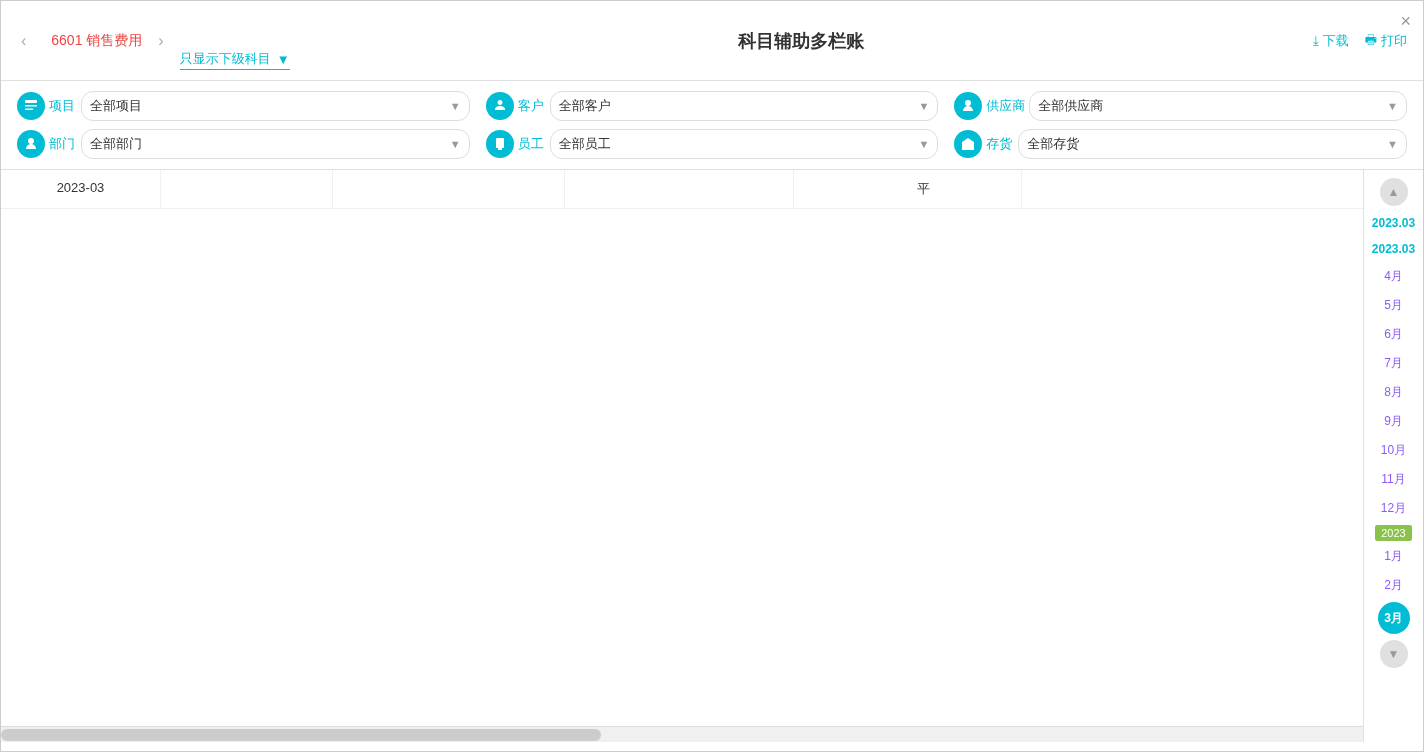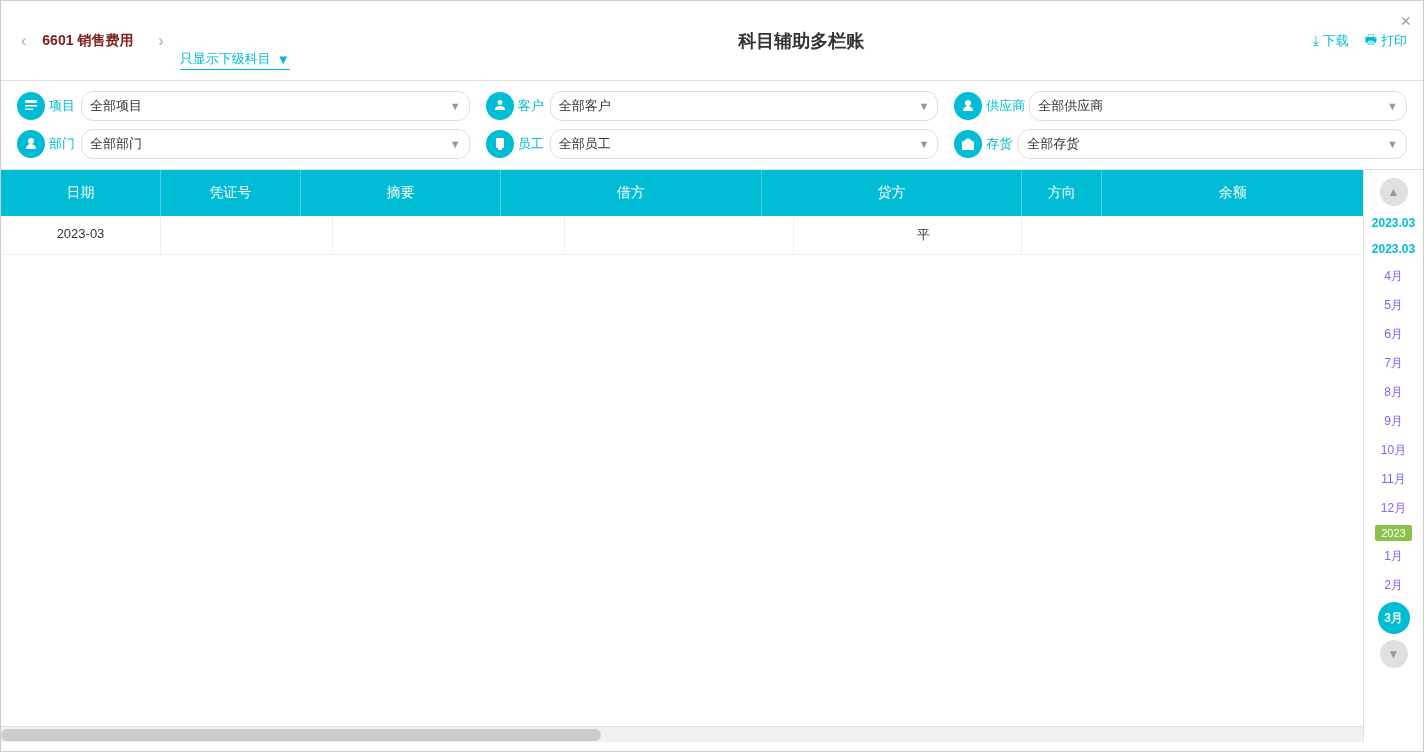--- a/index.html
+++ b/index.html
@@ -2,21 +2,21 @@
 <html><head>
   <meta charset="utf-8">
   <style>
     * { box-sizing: border-box; margin: 0; padding: 0; }
     body { font-family: 'Microsoft YaHei', Arial, sans-serif; background: #f0f0f0; font-size: 13px; color: #333; }
     .window { width: 1424px; height: 752px; background: #fff; position: relative; overflow: hidden; border: 1px solid #ccc; }
     
     
     .header { display: flex; align-items: center; padding: 10px 16px; border-bottom: 1px solid #e0e0e0; background: #fff; gap: 12px; }
     .nav-btn { background: none; border: none; cursor: pointer; color: #aaa; font-size: 16px; padding: 2px 4px; }
-    .account-code { font-size: 14px; color: #7f1d1d; font-weight: 700; min-width: 100px; }
+    .account-code { font-size: 14px; color: #ef4444; font-weight: 400; min-width: 100px; text-align: right; }
     .show-sub { display: flex; align-items: center; gap: 6px; color: #00bcd4; font-size: 13px; cursor: pointer; border-bottom: 1px solid #00bcd4; padding-bottom: 1px; margin-top: 39px; }
     .title { flex: 1; text-align: center; font-size: 18px; font-weight: bold; color: #333; }
     .action-btns { display: flex; gap: 16px; }
     .action-btn { display: flex; align-items: center; gap: 4px; color: #00bcd4; cursor: pointer; font-size: 13px; background: none; border: none; }
     .close-btn { position: absolute; right: 12px; top: 10px; background: none; border: none; font-size: 18px; color: #999; cursor: pointer; }
     
     
     .filters { padding: 10px 16px; display: grid; grid-template-columns: repeat(3, 1fr); gap: 8px 16px; background: #fff; border-bottom: 1px solid #e0e0e0; }
     .filter-row { display: flex; align-items: center; gap: 4px; }
     .filter-icon { width: 28px; height: 28px; border-radius: 50%; display: flex; align-items: center; justify-content: center; color: #fff; font-size: 14px; flex-shrink: 0; }
@@ -157,29 +157,20 @@
       <div class="filter-select">
         <span>全部存货</span>
         <span class="select-arrow">▼</span>
       </div>
     </div>
   </div>
 
   <div class="content-area">
     <div class="table-area">
 
-      <div class="table-header">
-        <div class="th">日期</div>
-        <div class="th">凭证号</div>
-        <div class="th">摘要</div>
-        <div class="th">借方</div>
-        <div class="th">贷方</div>
-        <div class="th">方向</div>
-        <div class="th">余额</div>
-      </div>
 
       <div class="table-body">
         <div class="table-row">
           <div class="td">2023-03</div>
           <div class="td"></div>
           <div class="td"></div>
           <div class="td"></div>
           <div class="td">平</div>
           <div class="td"></div>
         </div>

